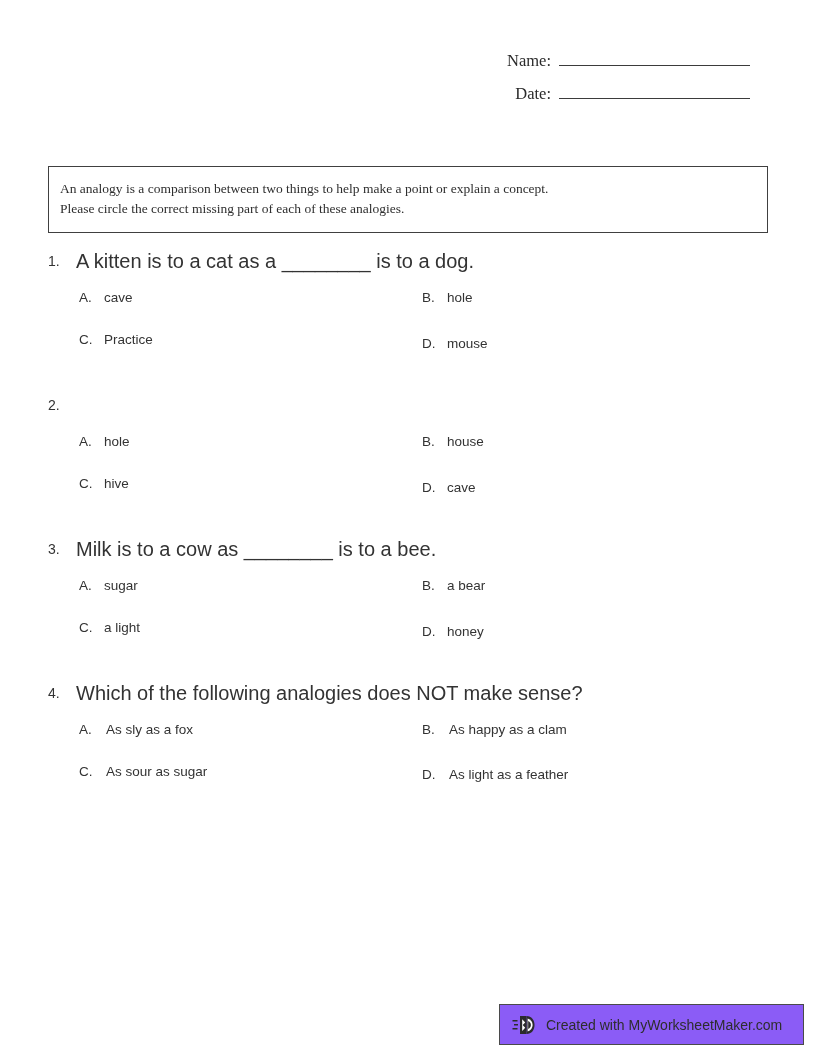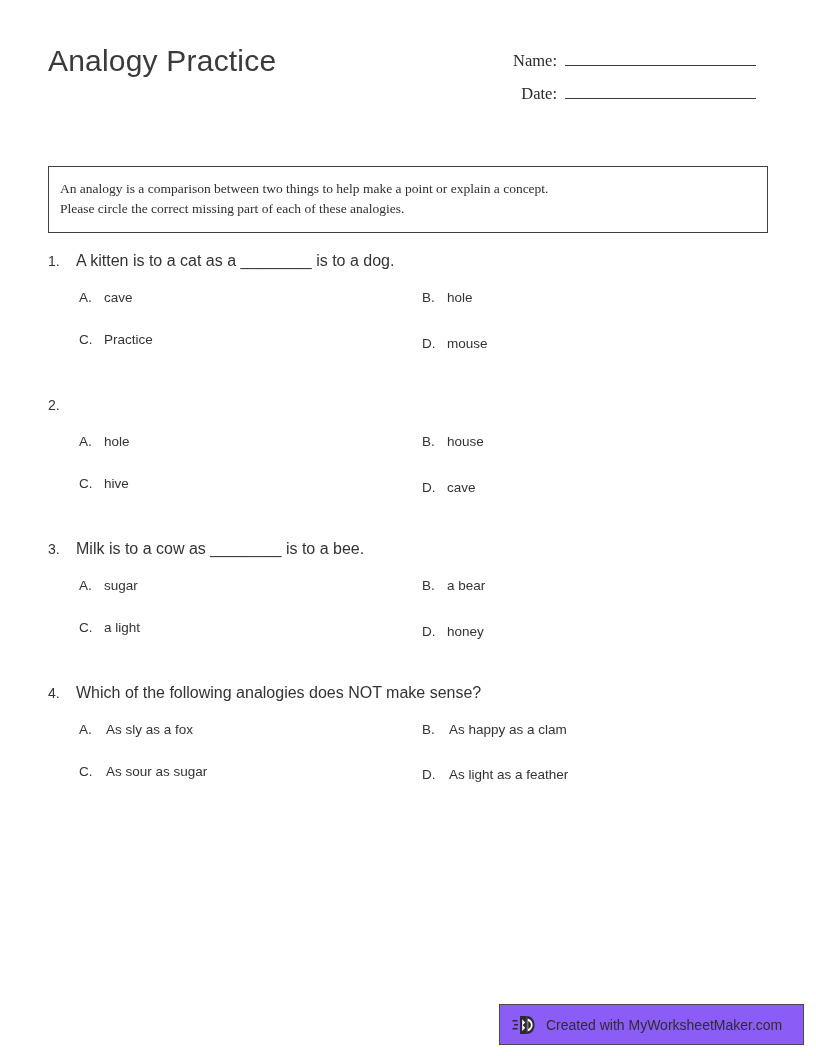--- a/index.html
+++ b/index.html
@@ -37,21 +37,21 @@
     left: 0;
     top: 0;
     font-size: 30px;
     font-weight: 400;
     color: #3a3a3a;
     letter-spacing: 0.2px;
     white-space: nowrap;
   }
   .namedate {
     position: absolute;
-    right: 12px;
+    right: 18px;
     top: 4px;
     width: 300px;
   }
   .nd-row {
     display: flex;
     align-items: baseline;
     justify-content: flex-end;
     height: 33px;
   }
   .nd-label {
@@ -102,21 +102,21 @@
     padding-left: 48px;
   }
   .q-num {
     width: 28px;
     flex: 0 0 28px;
     font-size: 14px;
     color: #333333;
     line-height: 22px;
   }
   .q-text {
-    font-size: 16px;
+    font-size: 20px;
     color: #333333;
     line-height: 22px;
     white-space: pre;
   }
 
   .options {
     position: relative;
     margin-top: 16px;
     height: 88px;
   }
@@ -172,21 +172,20 @@
     color: #2d2d2d;
     white-space: nowrap;
   }
 </style>
 </head>
 <body>
 
 <div class="page">
 
   <div class="header">
-    <div class="title">Analogy Practice</div>
 
     <div class="namedate">
       <div class="nd-row">
         <span class="nd-label">Name:</span>
         <span class="nd-line"></span>
       </div>
       <div class="nd-row">
         <span class="nd-label">Date:</span>
         <span class="nd-line"></span>
       </div>

